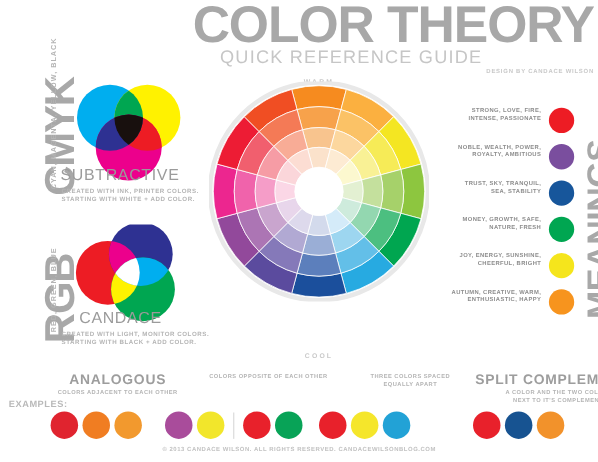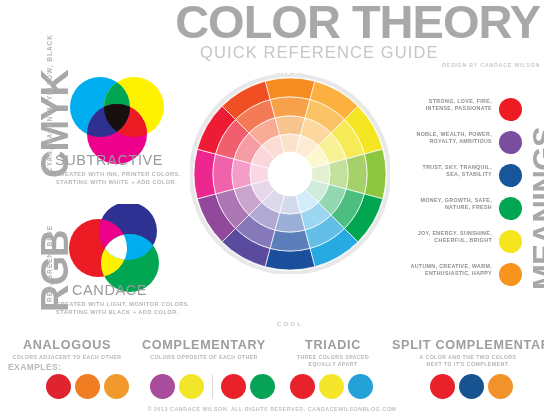--- a/index.html
+++ b/index.html
@@ -54,21 +54,21 @@
   .warm-label{left:250px;top:71px;}
   .cool-label{left:250px;top:320px;}
   
   .meaning-row{position:absolute;left:404px;width:118px;height:15px;}
   .meaning-text{
     position:absolute;right:30px;top:0;width:88px;text-align:right;
     font-size:5.3px;line-height:7.4px;font-weight:bold;color:#8d8d8d;letter-spacing:.35px;
   }
   .meaning-dot{position:absolute;right:0;top:0;width:23px;height:23px;border-radius:50%;}
   
-  .scheme{position:absolute;top:338px;}
+  .scheme{position:absolute;top:338px;padding-left:40px;}
   .scheme-title{
     font-size:12.6px;font-weight:bold;color:#9d9d9d;letter-spacing:.7px;text-align:center;white-space:nowrap;
   }
   .scheme-desc{
     font-size:5.2px;line-height:7.2px;font-weight:bold;color:#b5b5b5;letter-spacing:.45px;
     text-align:center;margin-top:2px;
   }
   .examples-label{
     position:absolute;left:8px;top:362px;font-size:8.4px;font-weight:bold;color:#b9b9b9;letter-spacing:.5px;text-align:center;
   }
@@ -283,36 +283,34 @@
         </div>
       </div>
       <div class="swatches" style="left: 46px; top: 374px;">
         <div class="sw" style="background: rgb(224, 36, 47);"></div>
         <div class="sw-gap"></div>
         <div class="sw" style="background: rgb(240, 125, 34);"></div>
         <div class="sw-gap"></div>
         <div class="sw" style="background: rgb(242, 153, 46);"></div>
       </div>
       <div class="scheme" style="left: 134px; width: 140px;">
-        <div class="scheme-title">COMPLEMENTARY</div>
         <div class="scheme-desc">
           <div>COLORS OPPOSITE OF EACH OTHER</div>
         </div>
       </div>
       <div class="swatches" style="left: 150px; top: 374px;">
         <div class="sw" style="background: rgb(169, 76, 155);"></div>
         <div class="sw-gap"></div>
         <div class="sw" style="background: rgb(242, 230, 43);"></div>
         <div class="divider"></div>
         <div class="sw" style="background: rgb(232, 33, 43);"></div>
         <div class="sw-gap"></div>
         <div class="sw" style="background: rgb(8, 163, 87);"></div>
       </div>
       <div class="scheme" style="left: 274px; width: 118px;">
-        <div class="scheme-title">TRIADIC</div>
         <div class="scheme-desc">
           <div>THREE COLORS SPACED</div>
           <div>EQUALLY APART</div>
         </div>
       </div>
       <div class="swatches" style="left: 290px; top: 374px;">
         <div class="sw" style="background: rgb(232, 33, 43);"></div>
         <div class="sw-gap"></div>
         <div class="sw" style="background: rgb(245, 230, 43);"></div>
         <div class="sw-gap"></div>

